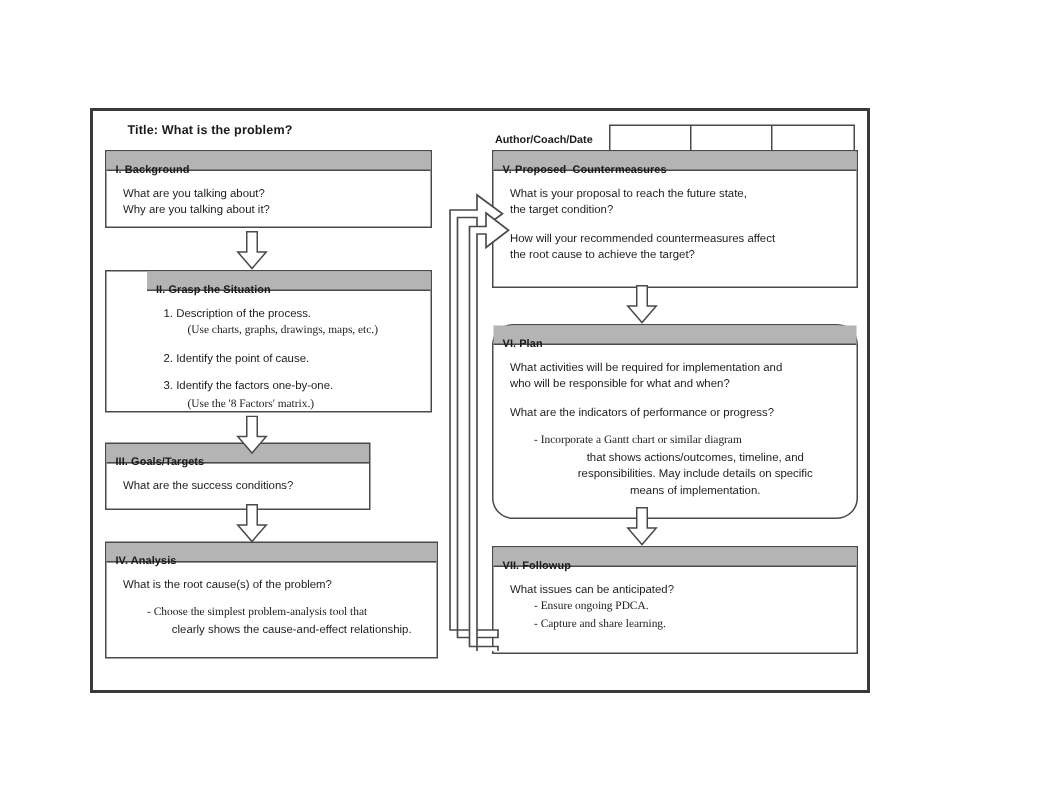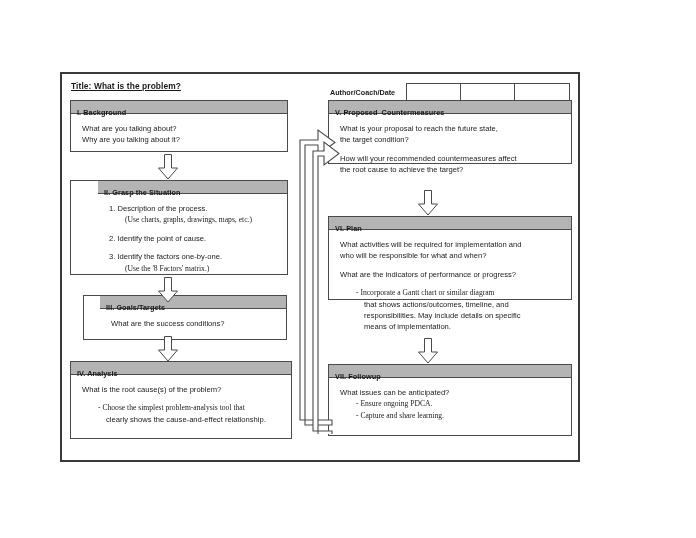--- a/index.html
+++ b/index.html
@@ -30,28 +30,27 @@
     width: 520px;
     height: 390px;
     border: 2px solid #3a3a3a;
     background: #ffffff;
     box-sizing: border-box;
   }
 
   
   .doc-title {
     position: absolute;
-    left: 71px;
+    left: 85px;
     top: 81px;
     font-size: 8.4px;
     font-weight: bold;
     color: #1a1a1a;
     letter-spacing: .1px;
     white-space: nowrap;
-    text-decoration: underline;
   }
 
   
   .author-label {
     position: absolute;
     left: 330px;
     top: 88px;
     font-size: 7.2px;
     font-weight: bold;
     color: #1a1a1a;
@@ -101,29 +100,29 @@
   }
   .sec-body {
     padding: 9px 8px 6px 11px;
     font-size: 7.6px;
     color: #1a1a1a;
     line-height: 11.4px;
   }
   .sec-body .ln { white-space: pre; }
   .sec-body .gap { height: 7px; }
   .sec-body .ind1 { padding-left: 16px; font-family: Liberation Serif, serif; }
-  .sec-body .ind2 { padding-left: 24px; }
+  .sec-body .ind2 { padding-left: 24px; text-align: center; }
 
   
   #sec-background        { left: 70px;  top: 100px; width: 218px; height: 52px; }
   #sec-grasp             { left: 70px;  top: 180px; width: 218px; height: 95px; padding-left: 27px; }
-  #sec-goals             { left: 83px;  top: 295px; width: 204px; height: 45px; padding-left: 16px; }
+  #sec-goals             { left: 70px;  top: 295px; width: 177px; height: 45px; }
   #sec-analysis          { left: 70px;  top: 361px; width: 222px; height: 78px; }
-  #sec-countermeasures   { left: 328px; top: 100px; width: 244px; height: 64px; }
-  #sec-plan             { left: 328px; top: 216px; width: 244px; height: 84px; }
+  #sec-countermeasures   { left: 328px; top: 100px; width: 244px; height: 92px; }
+  #sec-plan             { left: 328px; top: 216px; width: 244px; height: 130px; border-radius: 14px; }
   #sec-followup          { left: 328px; top: 364px; width: 244px; height: 72px; }
 
   
   .arrow-down {
     position: absolute;
     width: 22px;
     height: 26px;
   }
   .arrow-down svg, .arrow-right svg { display: block; }
 

